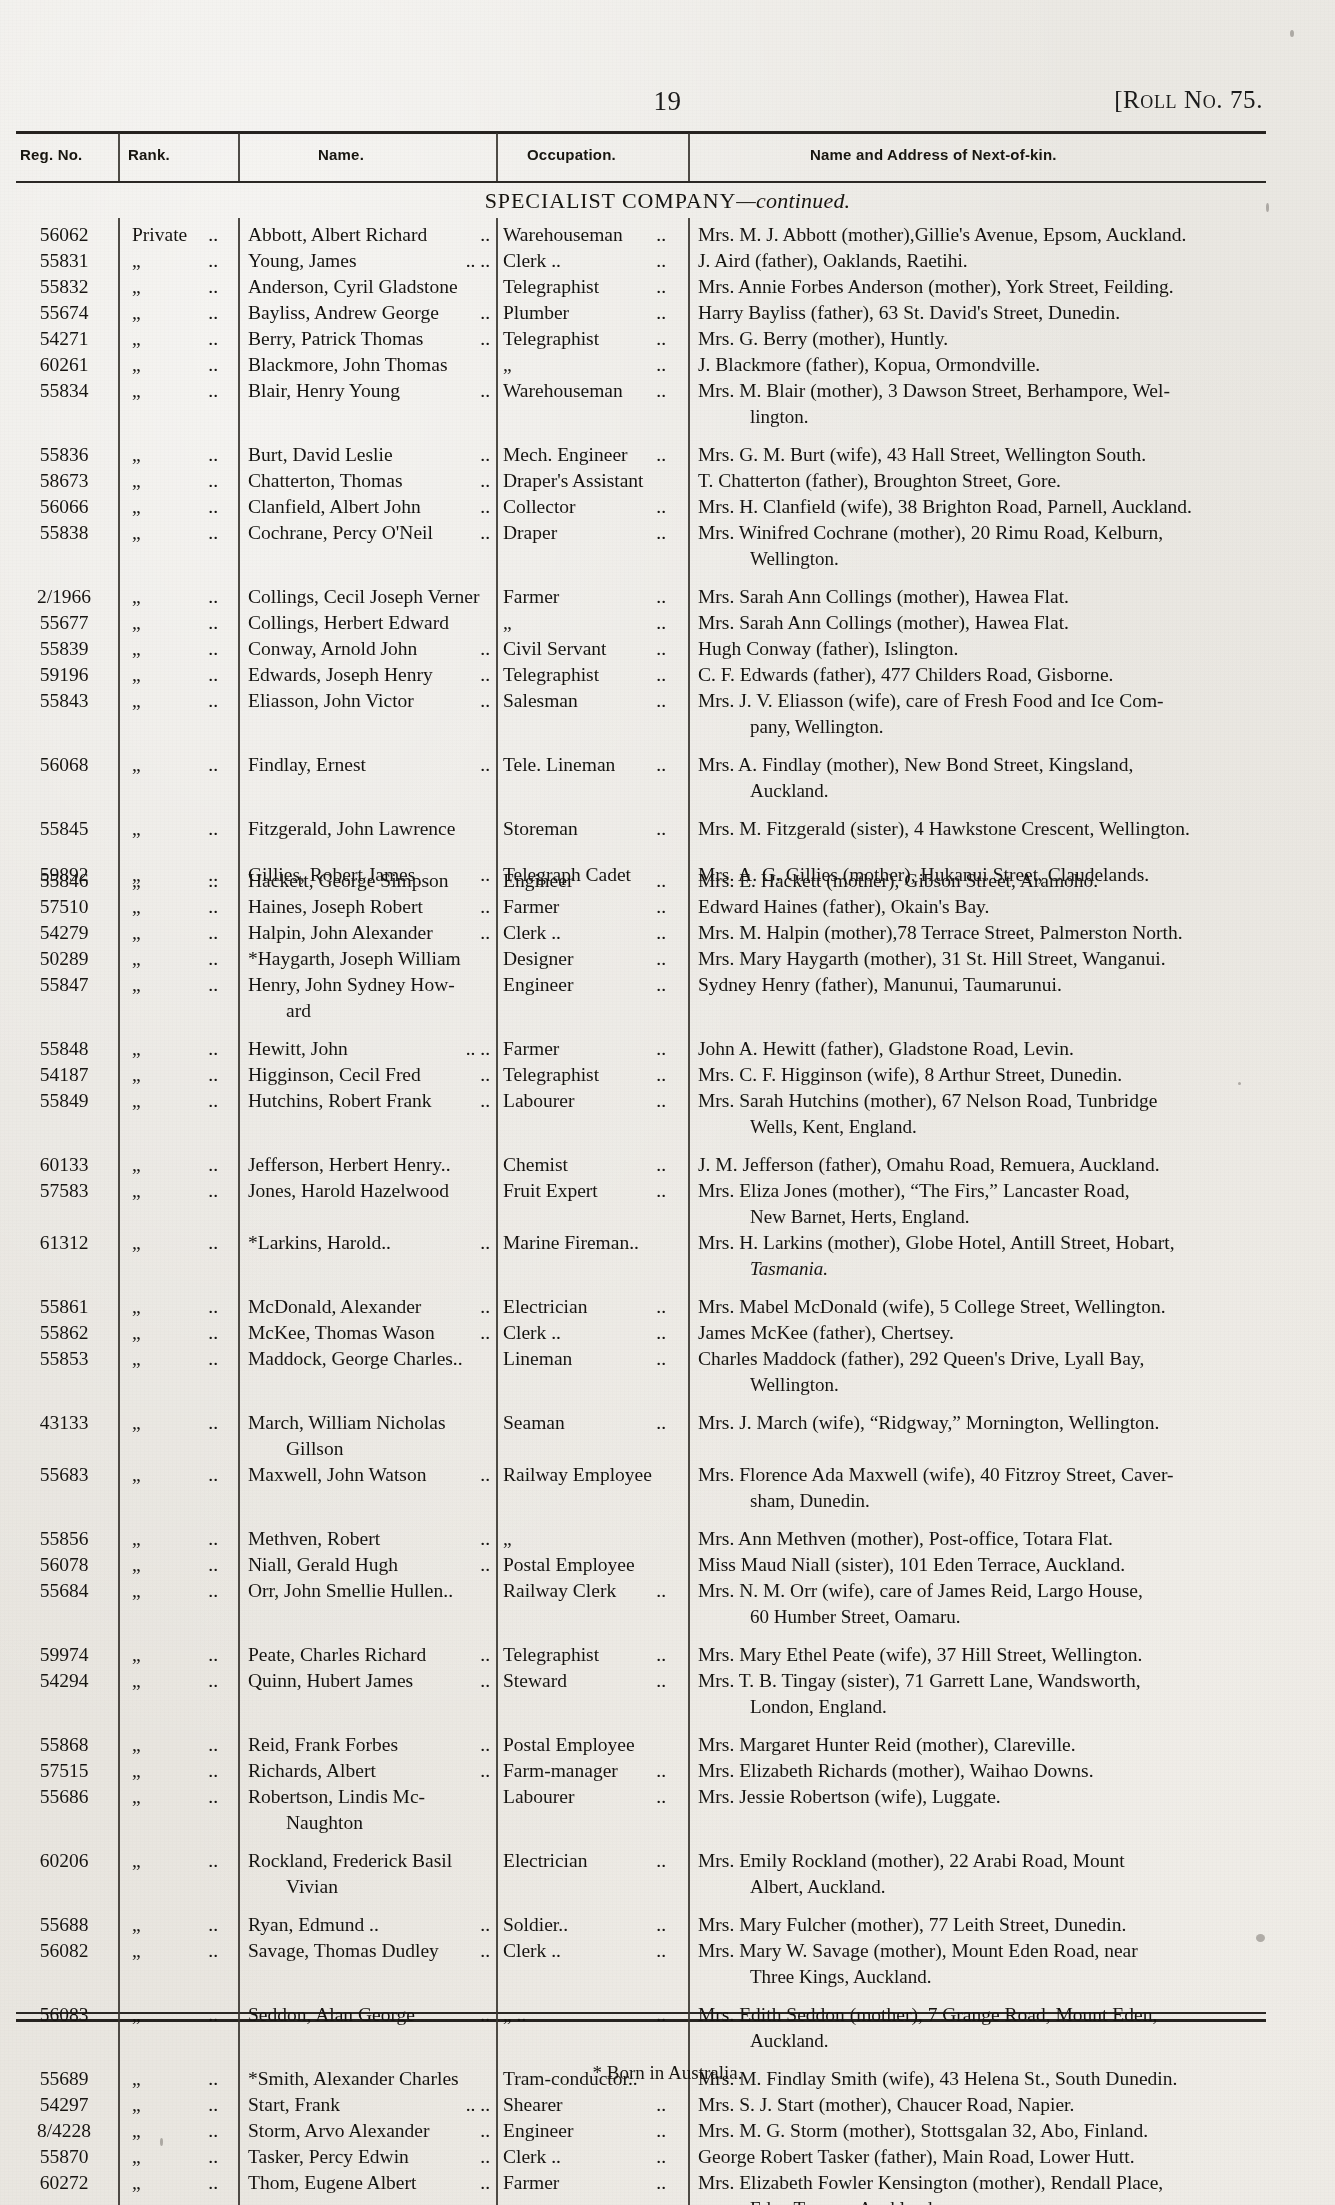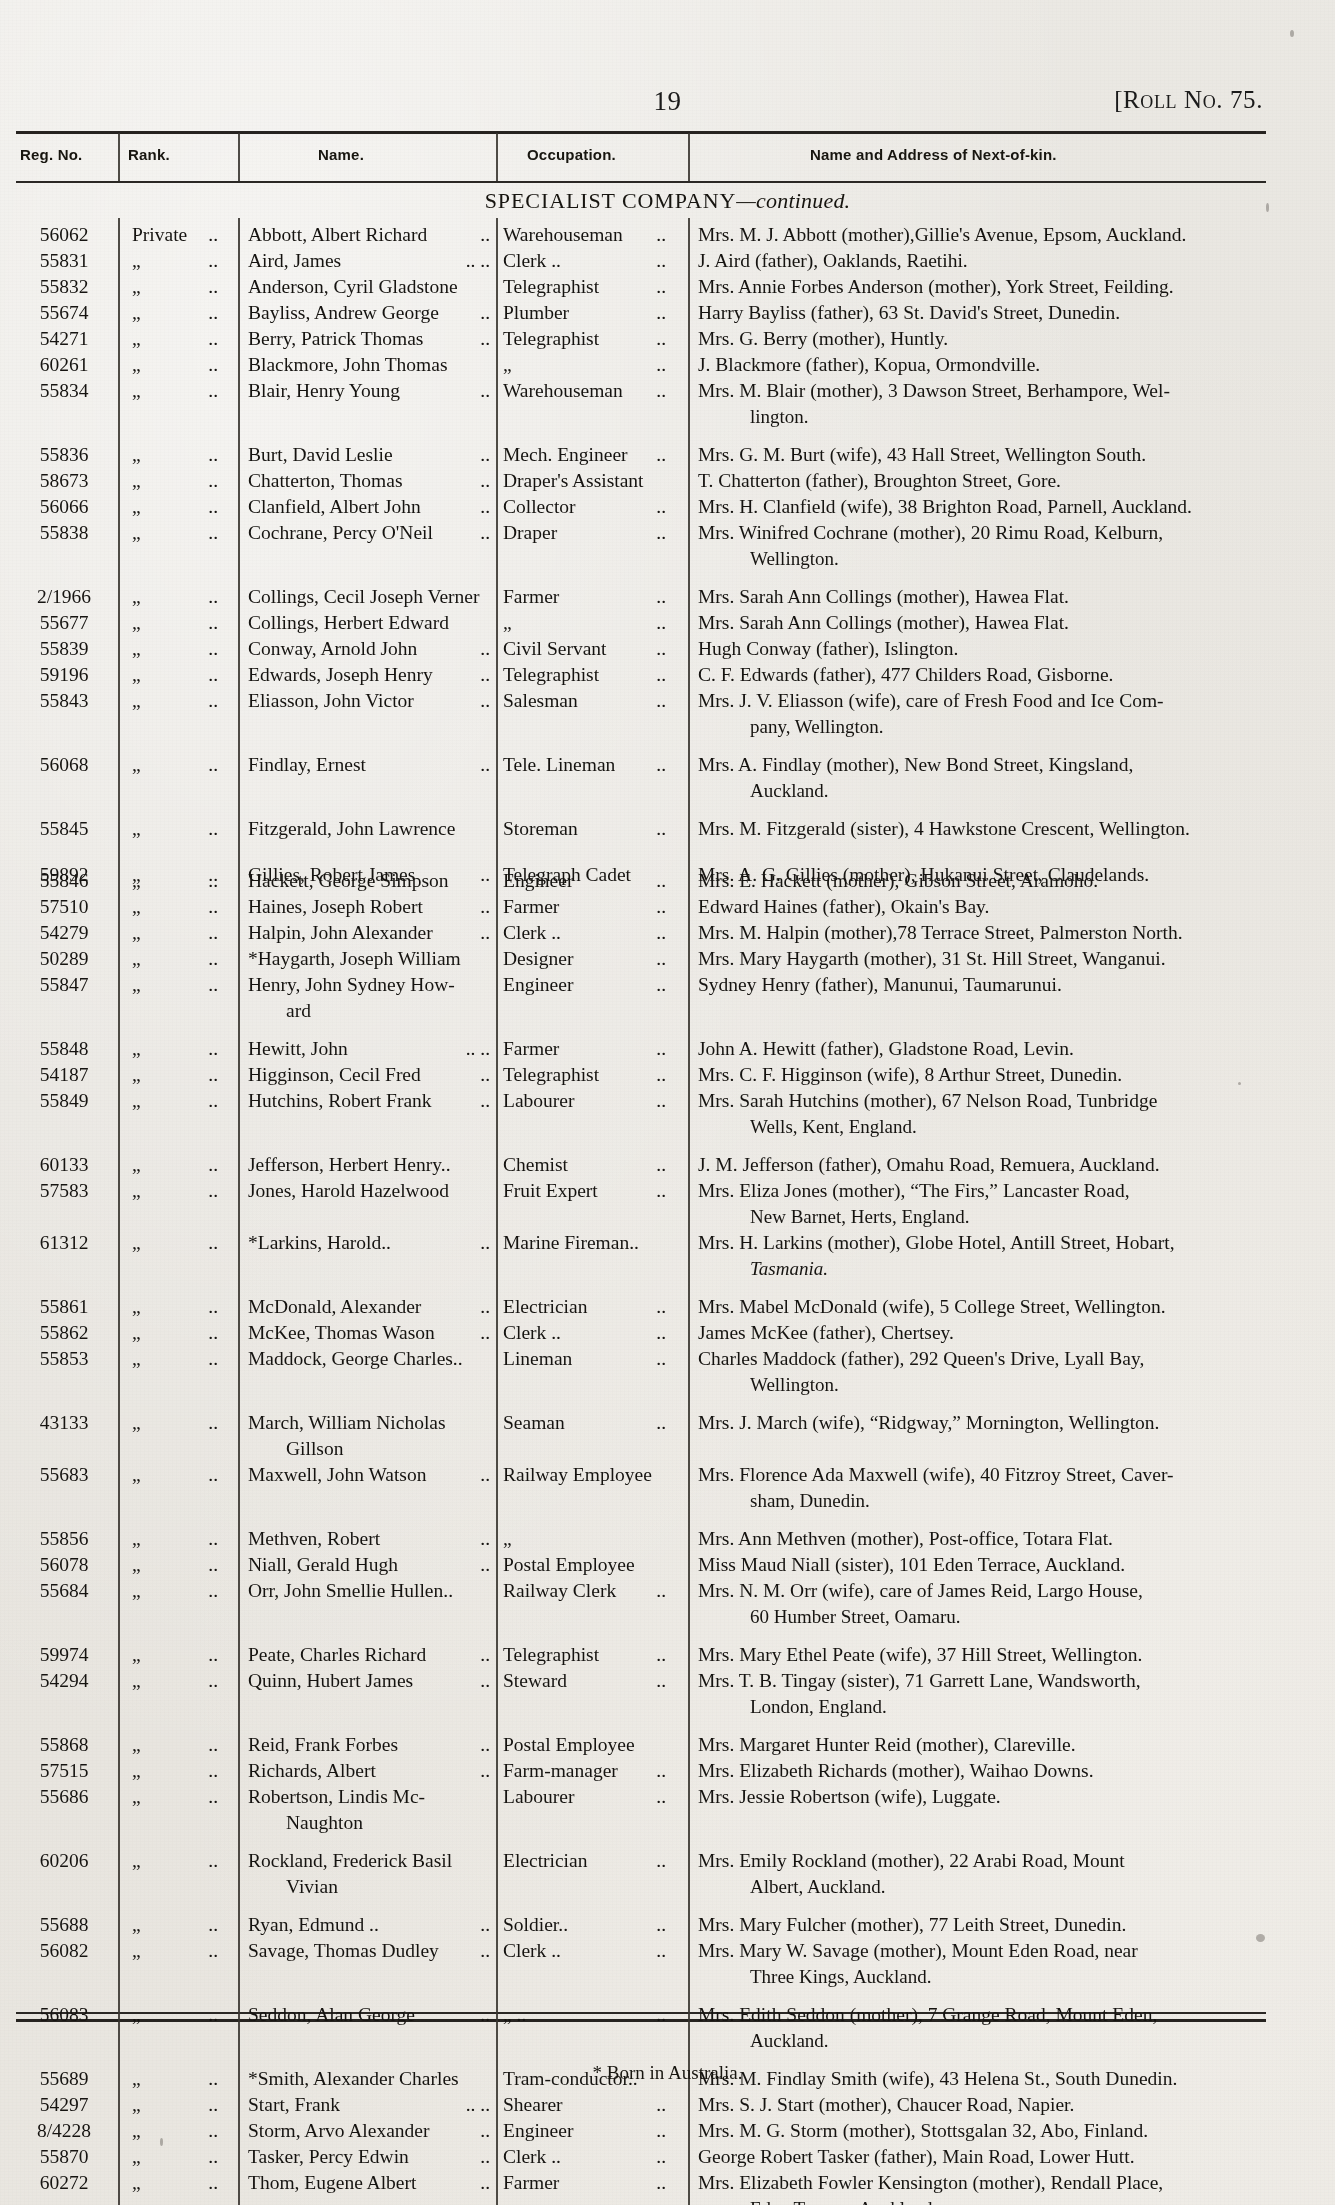--- a/index.html
+++ b/index.html
@@ -278,21 +278,21 @@
           <div class="c-occ sp">
             <span>Warehouseman</span>
             <span>..</span>
           </div>
           <div class="c-nok">Mrs. M. J. Abbott (mother),Gillie's Avenue, Epsom, Auckland.</div>
         </div>
         <div class="row" style="top: 248px;">
           <div class="c-reg">55831</div>
           <div class="c-rank"><span class="lead">„</span><span class="dots">..</span></div>
           <div class="c-name sp">
-            <span>Aird, James</span>
+            <span>Young, James</span>
             <span>..   ..</span>
           </div>
           <div class="c-occ sp">
             <span>Clerk  ..</span>
             <span>..</span>
           </div>
           <div class="c-nok">J. Aird (father), Oaklands, Raetihi.</div>
         </div>
         <div class="row" style="top: 274px;">
           <div class="c-reg">55832</div>

